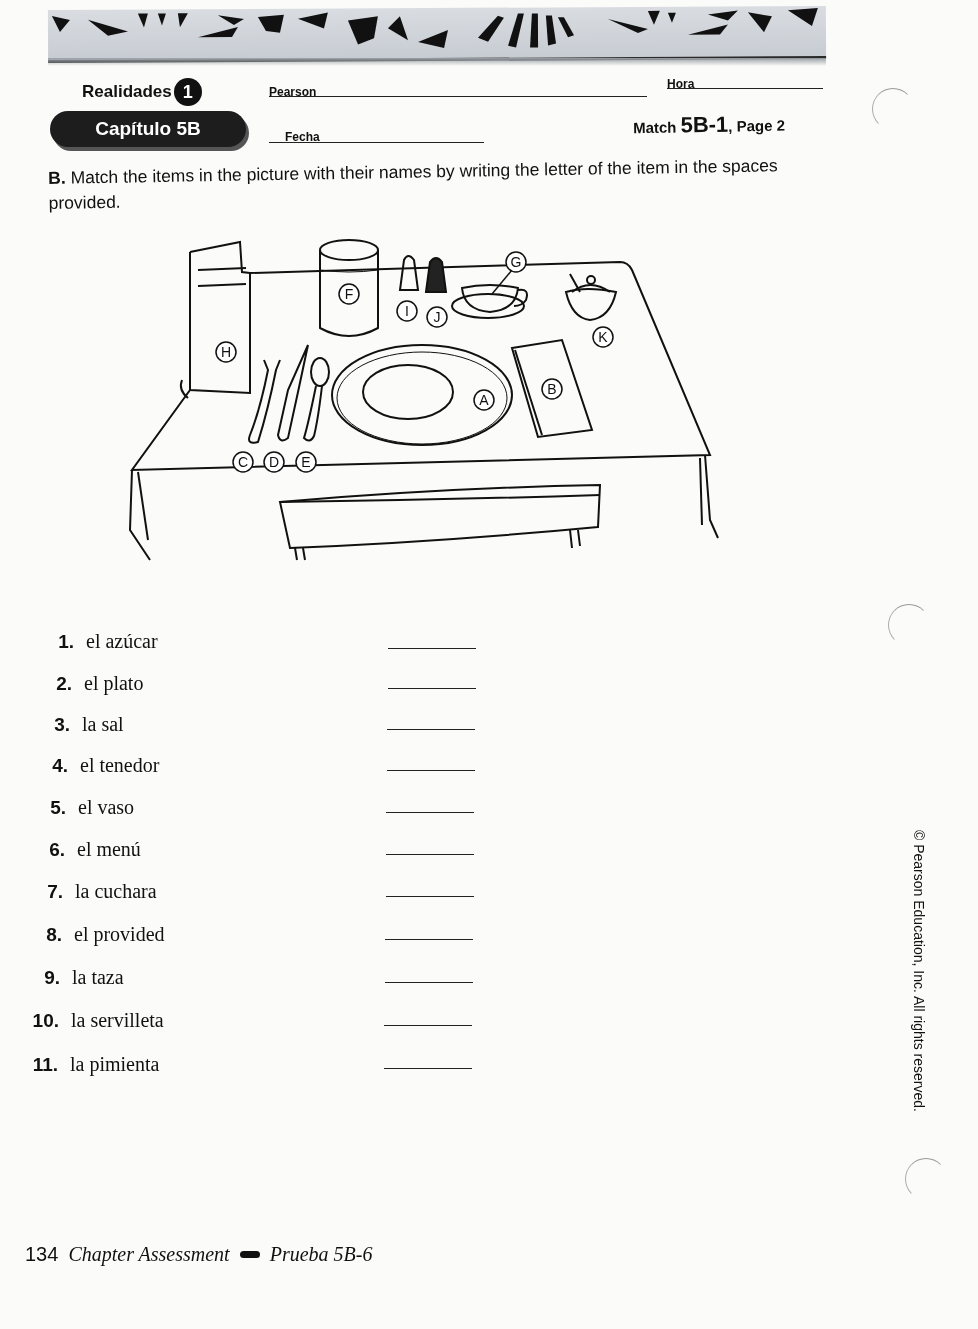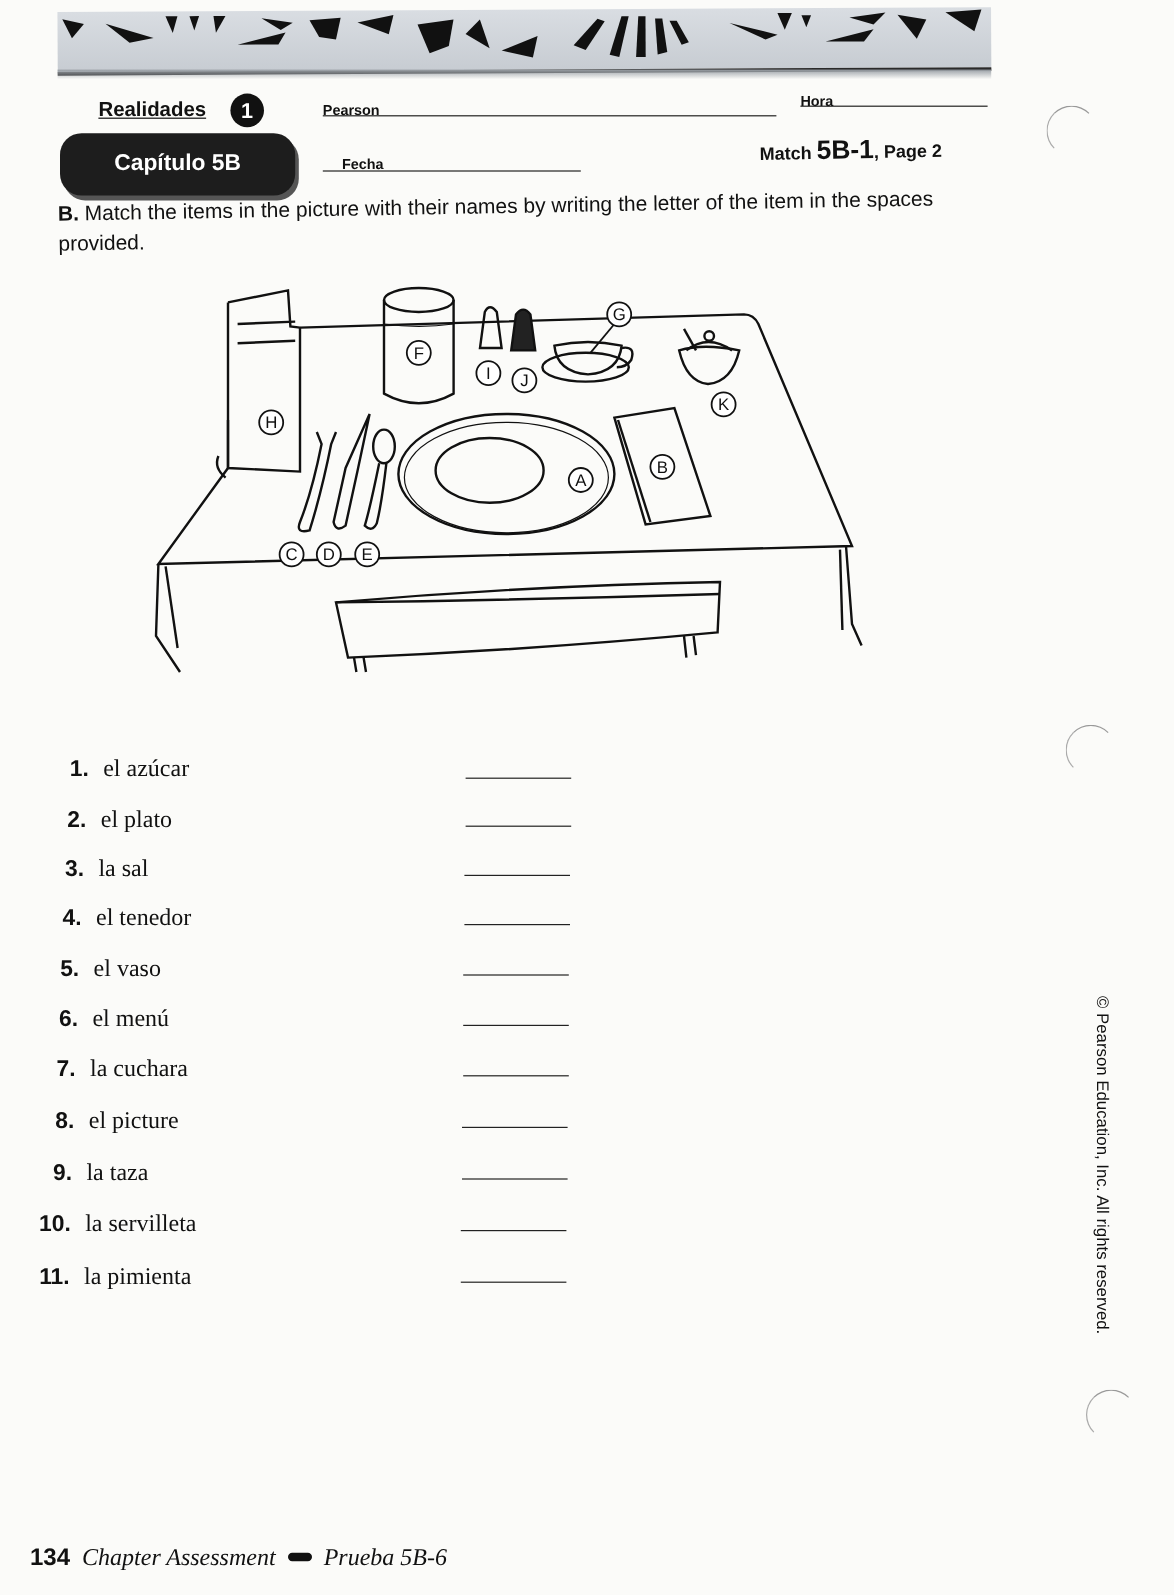--- a/index.html
+++ b/index.html
@@ -21,29 +21,29 @@
   }
   .banner svg { width: 100%; height: 100%; display: block; }
   .banner-shadow {
     left: 48px; top: 58px; width: 778px; height: 8px;
     background: linear-gradient(#9aa0a6, rgba(255,255,255,0));
   }
 
   
   .realidades {
     left: 82px; top: 78px; font-weight: bold; font-size: 17px;
-    display: flex; align-items: center; gap: 20px; text-decoration: underline;
+    display: flex; align-items: center; gap: 2px;
   }
   .level-badge {
     width: 28px; height: 28px; border-radius: 50%; background: #111; color: #fff;
     display: inline-flex; align-items: center; justify-content: center;
     font-weight: bold; font-size: 18px;
   }
   .capitulo {
-    left: 50px; top: 111px; width: 196px; height: 52px;
+    left: 50px; top: 111px; width: 196px; height: 36px;
     background: #1d1d1d; color: #fff; border-radius: 18px;
     box-shadow: 3px 4px 0 #555;
     font-weight: bold; font-size: 19px;
     display: flex; align-items: center; justify-content: center;
   }
   .field-label { font-size: 12px; font-weight: bold; }
   .field-line { border-bottom: 1.5px solid #222; }
   .prueba-title {
     left: 633px; top: 112px; font-weight: bold; font-size: 15px;
     transform: rotate(-1deg);
@@ -71,21 +71,21 @@
   .q-line { position: absolute; height: 0; border-bottom: 1.5px solid #222; width: 88px; }
 
   .copyright {
     left: 905px; top: 830px; font-size: 14px; white-space: nowrap;
     transform-origin: left top; transform: rotate(90deg) translate(0, -22px);
   }
 
   .footer {
     left: 25px; top: 1243px; display: flex; align-items: baseline; gap: 10px;
   }
-  .footer .page-num { font-weight: bold; font-size: 20px; margin-top: 44px; }
+  .footer .page-num { font-weight: normal; font-size: 20px; }
   .footer .italic { font-family: "Liberation Serif", serif; font-style: italic; font-size: 20px; }
   .footer .dash { width: 20px; height: 7px; background: #111; border-radius: 4px; display: inline-block; transform: translateY(-3px); }
 
   .hole { border: 1.5px solid #888; border-radius: 50%; width: 40px; height: 40px;
           border-color: #999 transparent transparent #aaa; }
 </style>
 </head>
 <body>
 
 <div class="abs banner">
@@ -305,21 +305,21 @@
   <div class="q-line" style="left:386px; top:854px;"></div>
 
   <div class="q-row" style="left:21px; top:880px;">
     <span class="q-num">7.</span>
     <span>la cuchara</span>
   </div>
   <div class="q-line" style="left:386px; top:896px;"></div>
 
   <div class="q-row" style="left:20px; top:923px;">
     <span class="q-num">8.</span>
-    <span>el picture</span>
+    <span>el provided</span>
   </div>
   <div class="q-line" style="left:385px; top:939px;"></div>
 
   <div class="q-row" style="left:18px; top:966px;">
     <span class="q-num">9.</span>
     <span>la taza</span>
   </div>
   <div class="q-line" style="left:385px; top:982px;"></div>
 
   <div class="q-row" style="left:17px; top:1009px;">

